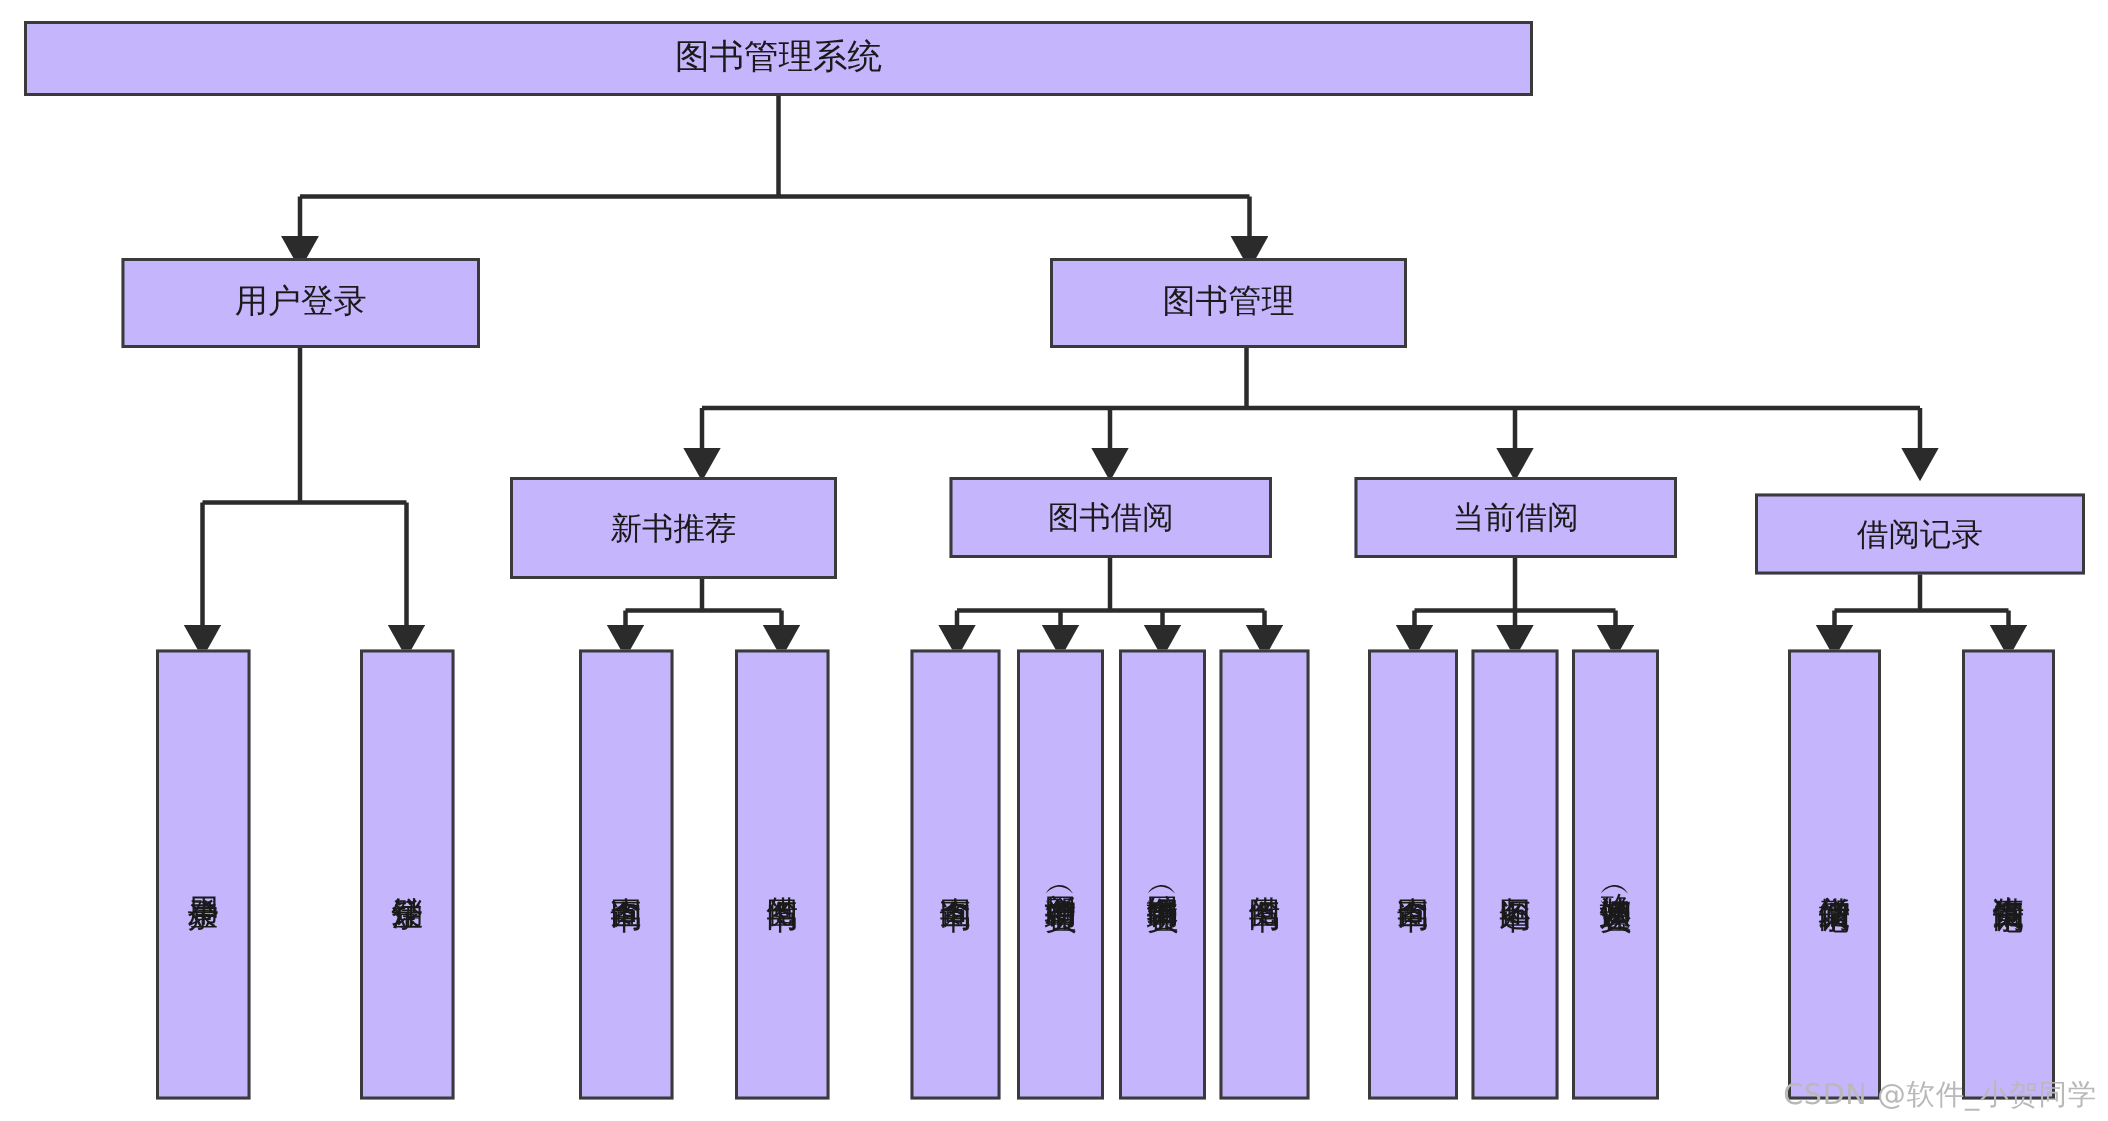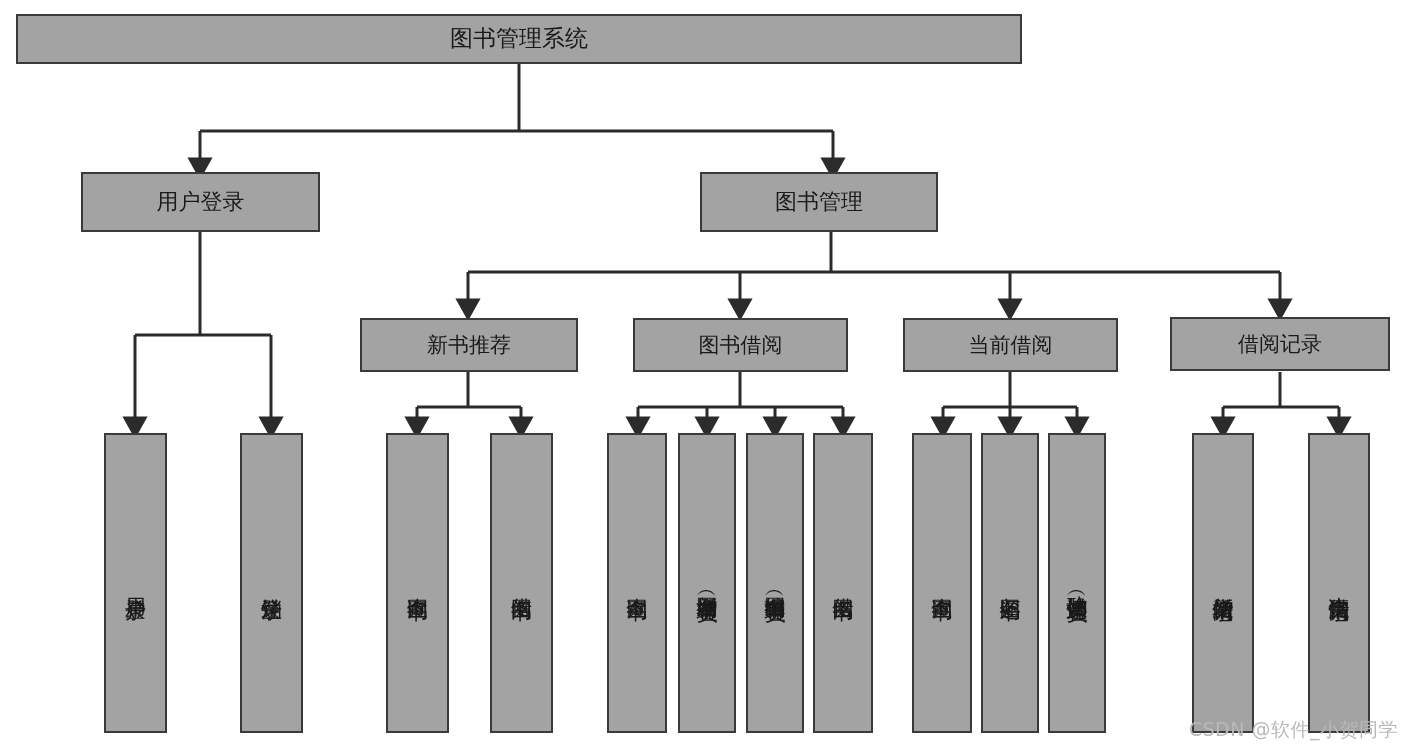--- a/index.html
+++ b/index.html
@@ -23,21 +23,21 @@
     left: 0;
     top: 0;
     width: 1405px;
     height: 747px;
     pointer-events: none;
   }
   .node {
     position: absolute;
     box-sizing: border-box;
     border: 2px solid #3a3a3a;
-    background: #a3a3a3;
+    background: #c4b5fd;
     color: #1a1a1a;
     display: flex;
     align-items: center;
     justify-content: center;
     text-align: center;
     line-height: 1.18;
   }
   .node.level-root {
     font-size: 23px;
   }
@@ -147,33 +147,33 @@
   </div>
 
   <div class="node level-two" style="left:81px; top:172px; width:239px; height:60px;">
     <span class="label">用户登录</span>
   </div>
 
   <div class="node level-two" style="left:700px; top:172px; width:238px; height:60px;">
     <span class="label">图书管理</span>
   </div>
 
-  <div class="node level-three" style="left:360px; top:318px; width:218px; height:54px;">
+  <div class="node level-three" style="left:340px; top:318px; width:218px; height:68px;">
     <span class="label">新书推荐</span>
   </div>
 
   <div class="node level-three" style="left:903px; top:318px; width:215px; height:54px;">
     <span class="label">当前借阅</span>
   </div>
 
   <div class="node level-three" style="left:633px; top:318px; width:215px; height:54px;">
     <span class="label">图书借阅</span>
   </div>
 
-  <div class="node level-three" style="left:1170px; top:317px; width:220px; height:54px;">
+  <div class="node level-three" style="left:1170px; top:329px; width:220px; height:54px;">
     <span class="label">借阅记录</span>
   </div>
 
   <div class="node leaf" style="left:104px; top:433px; width:63px; height:300px;">
     <span class="label">用户登录</span>
   </div>
 
   <div class="node leaf" style="left:240px; top:433px; width:63px; height:300px;">
     <span class="label">注销登录</span>
   </div>

